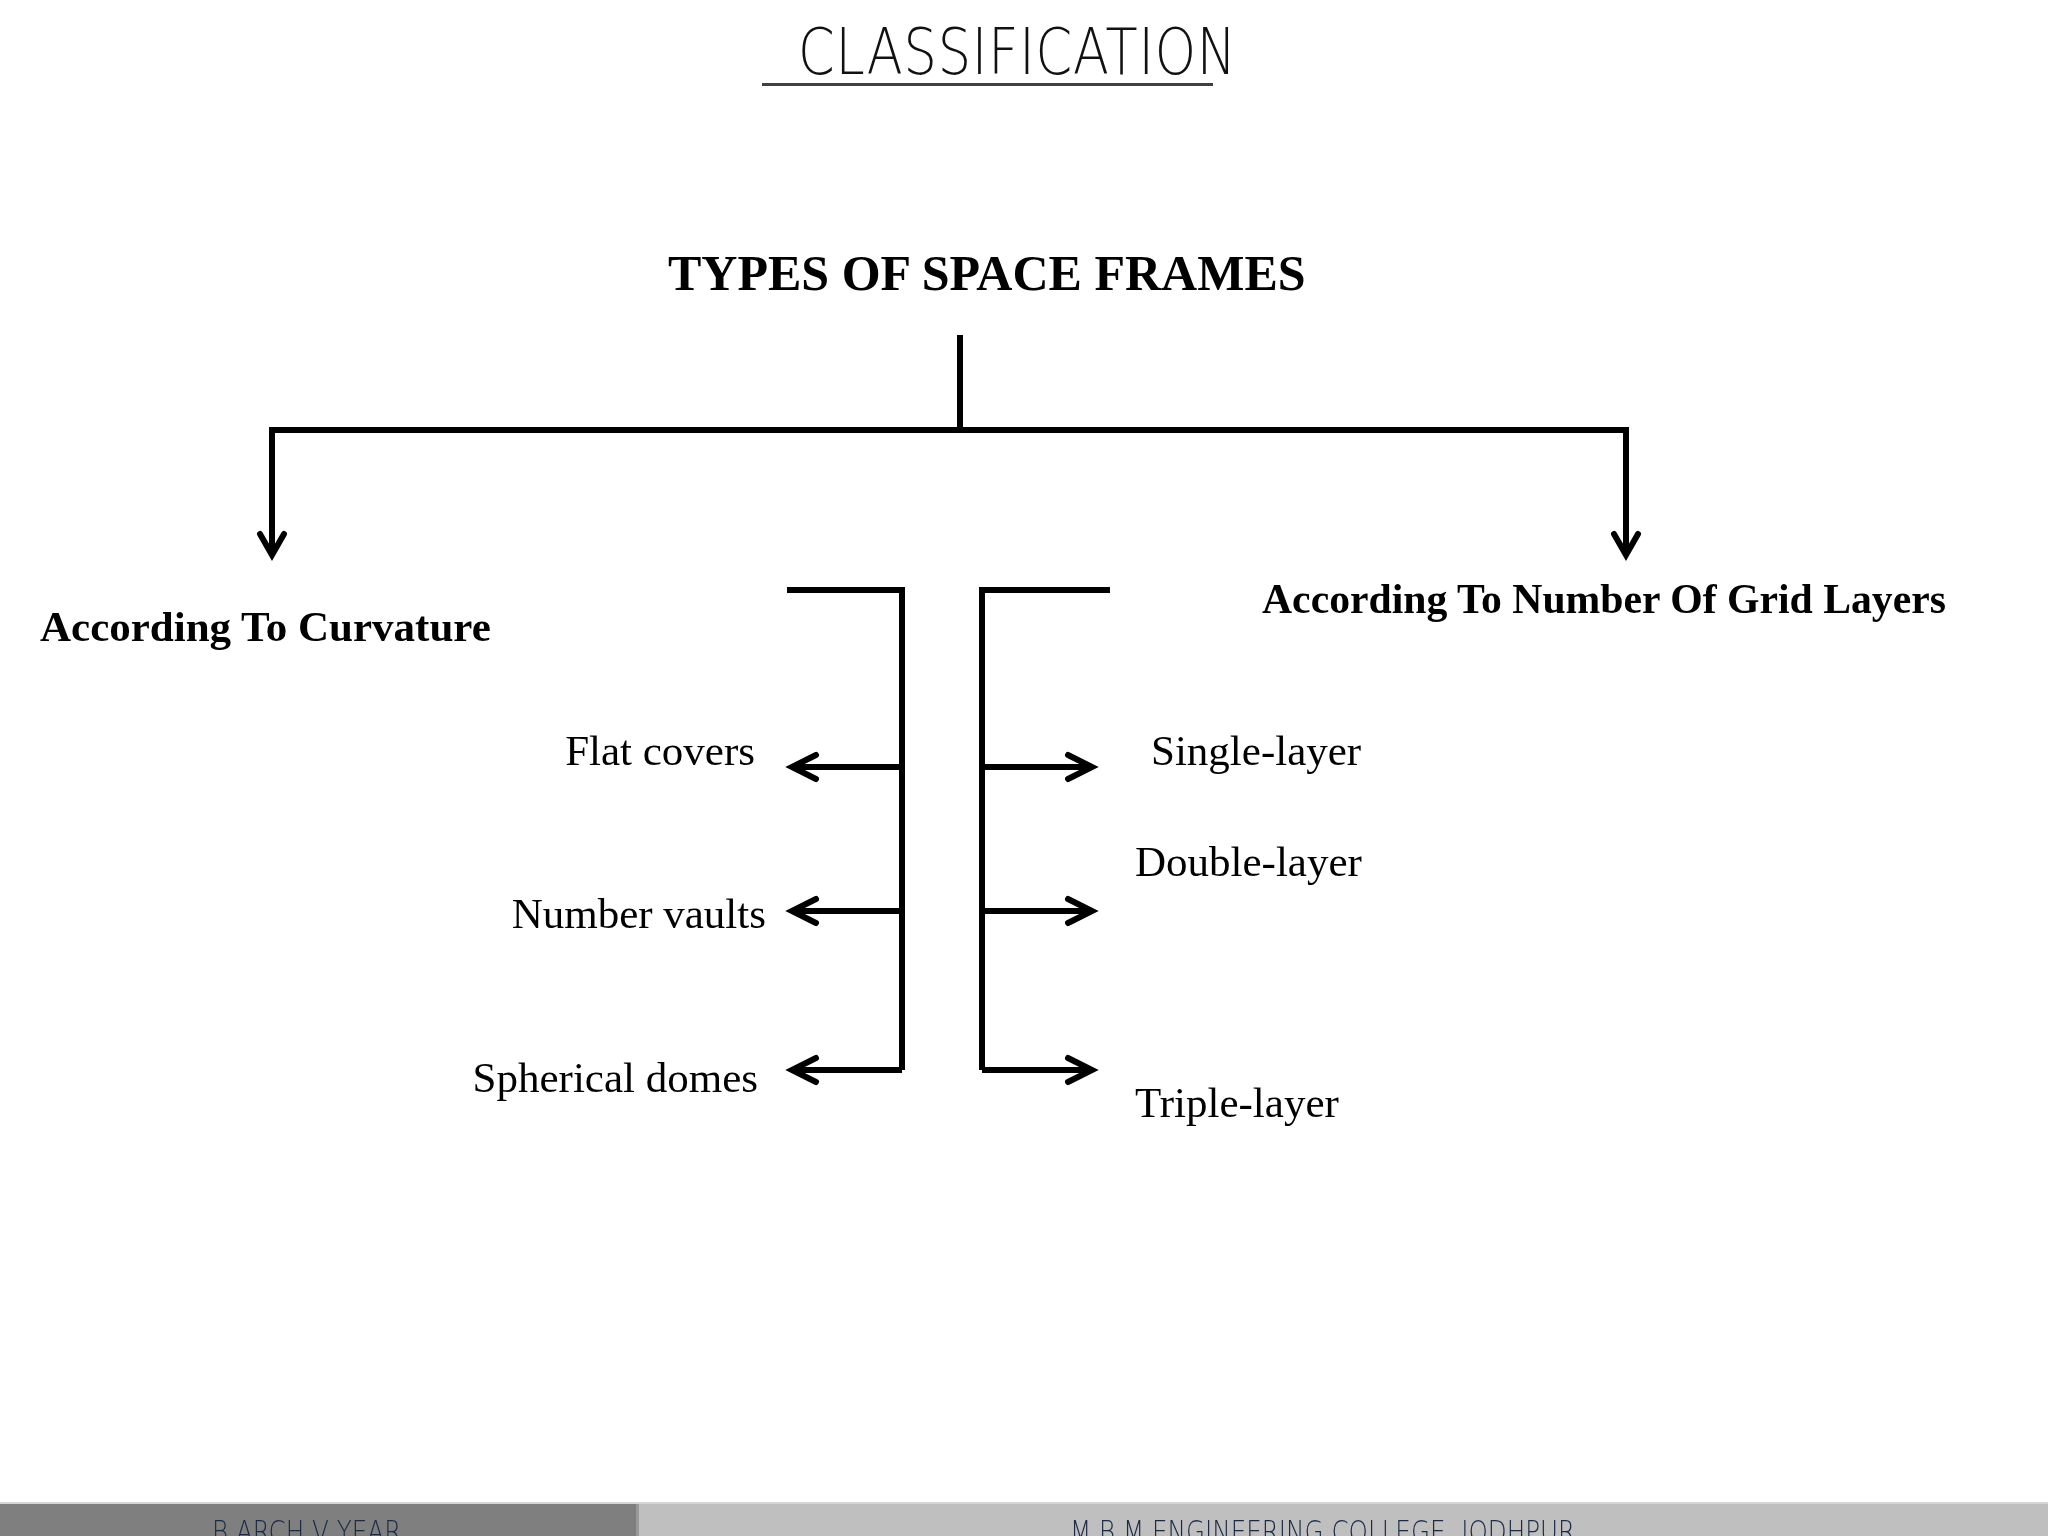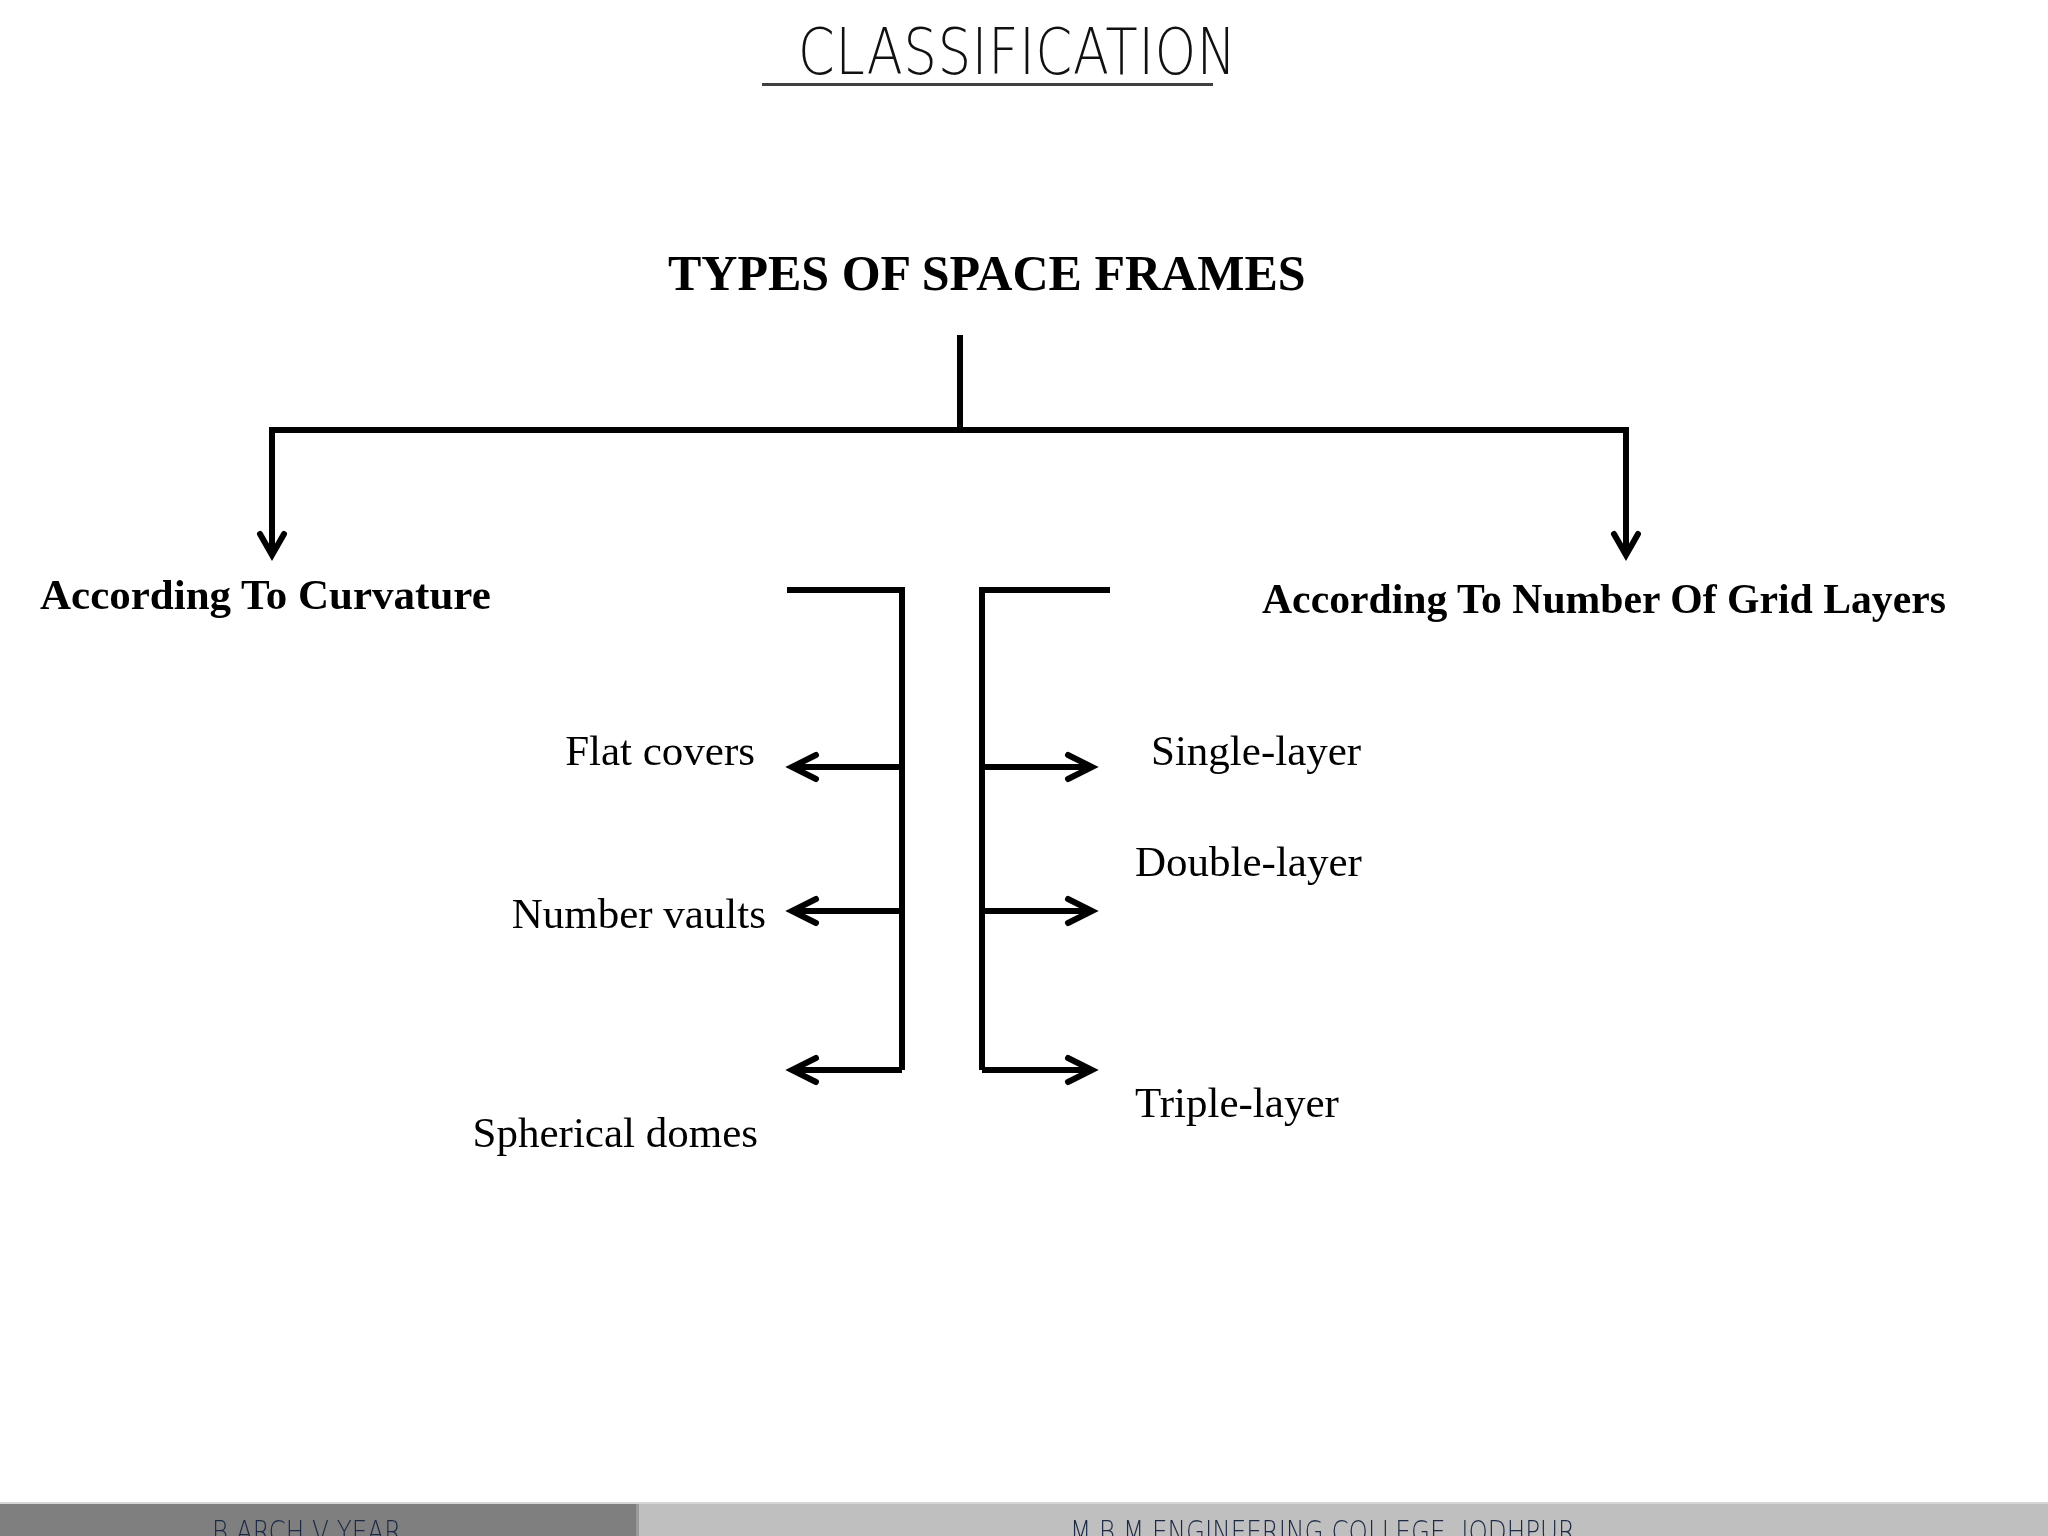--- a/index.html
+++ b/index.html
@@ -41,31 +41,31 @@
       font-weight: bold;
       font-size: 50px;
       line-height: 50px;
     }
 
     .branch-heading {
       font-weight: bold;
       font-size: 43px;
       line-height: 50px;
     }
-    .branch-left { left: 40px; top: 570px; font-family: Liberation Serif, serif; }
+    .branch-left { left: 40px; top: 602px; font-family: Liberation Serif, serif; }
     .branch-right { left: 1262px; top: 574px; transform: scaleX(0.97); transform-origin: 0 0; }
 
     .leaf {
       font-size: 43px;
       line-height: 50px;
     }
     .leaf-left { text-align: left; }
     .leaf-left-0 { right: calc(2048px - 755px); top: 726px; }
     .leaf-left-1 { right: calc(2048px - 766px); top: 889px; }
-    .leaf-left-2 { right: calc(2048px - 758px); top: 1108px; margin-left: 40px; }
+    .leaf-left-2 { right: calc(2048px - 758px); top: 1053px; margin-left: 40px; }
     .leaf-right-0 { left: 1135px; top: 726px; margin-left: 16px; }
     .leaf-right-1 { left: 1135px; top: 837px; }
     .leaf-right-2 { left: 1135px; top: 1078px; }
 
     svg.connectors {
       position: absolute; left: 0; top: 0;
       width: 2048px; height: 1536px;
     }
 
     .footer {

